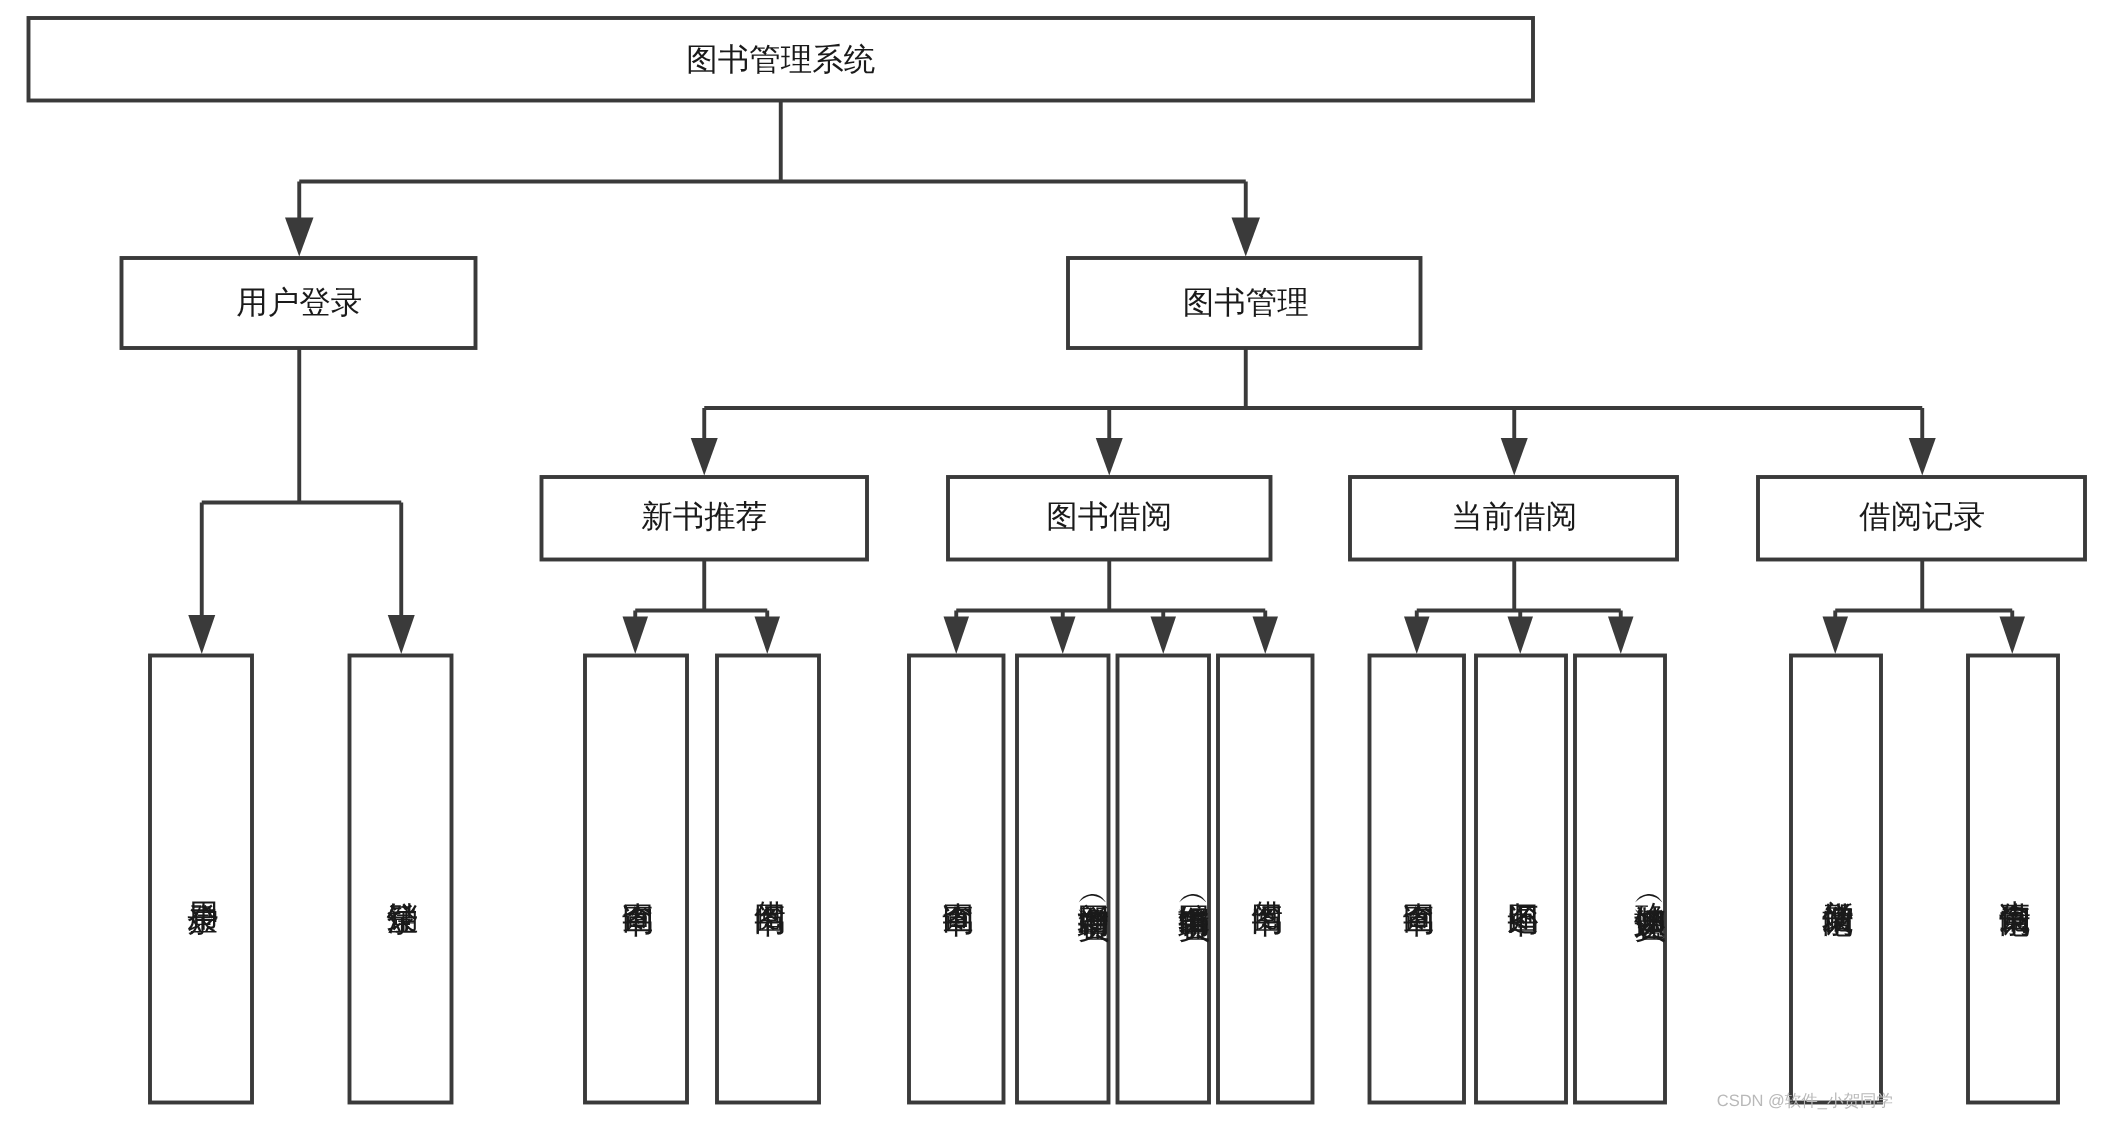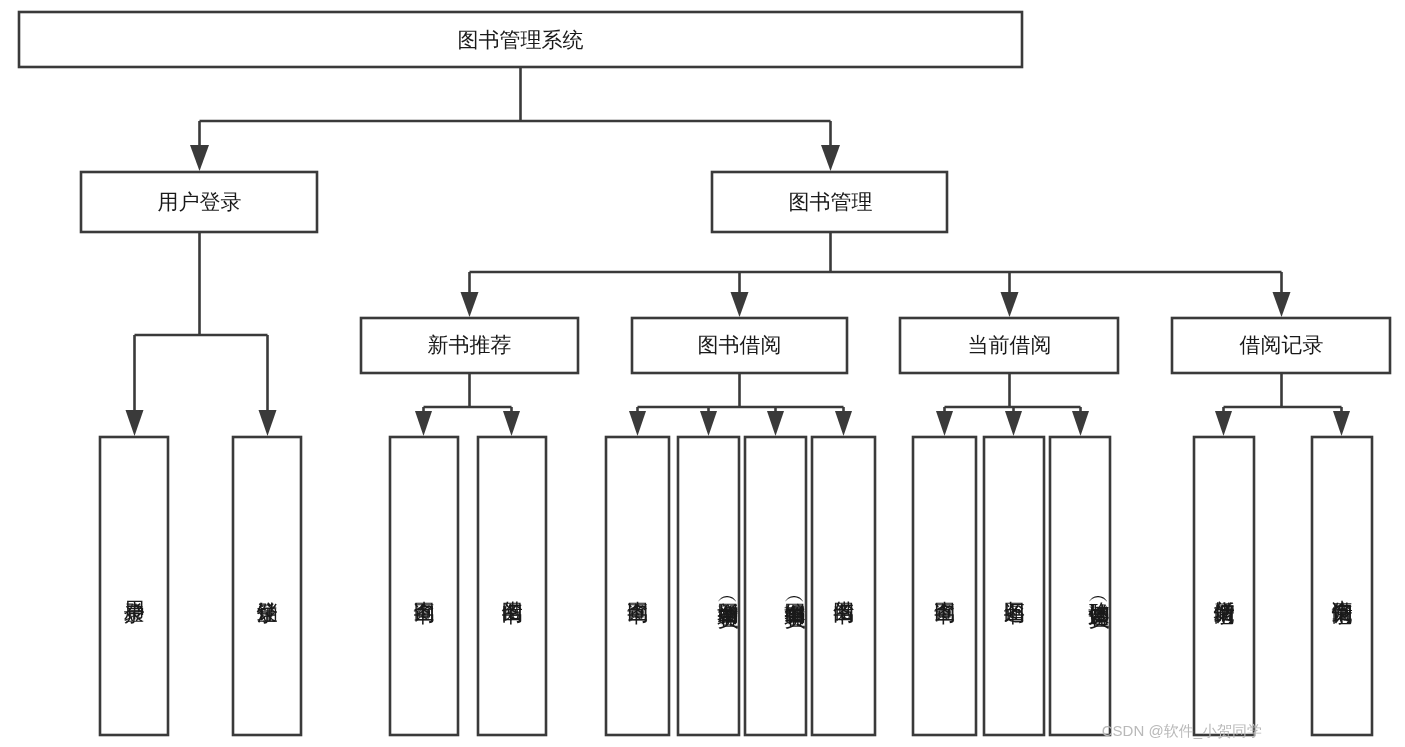--- a/index.html
+++ b/index.html
@@ -59,21 +59,21 @@
     color: #1a1a1a;
     letter-spacing: 1px;
     white-space: nowrap;
     pointer-events: none;
   }
   .watermark {
     position: absolute;
     right: 10px;
     bottom: 6px;
     font-family: "Liberation Sans", "DejaVu Sans", sans-serif;
-    font-size: 15px;
+    font-size: 11px;
     color: #b9b9b9;
     white-space: nowrap;
   }
 </style>
 </head>
 <body>
 
 <div id="diagram-root">
 
   <svg class="diagram-canvas" viewBox="0 0 1405 747">

